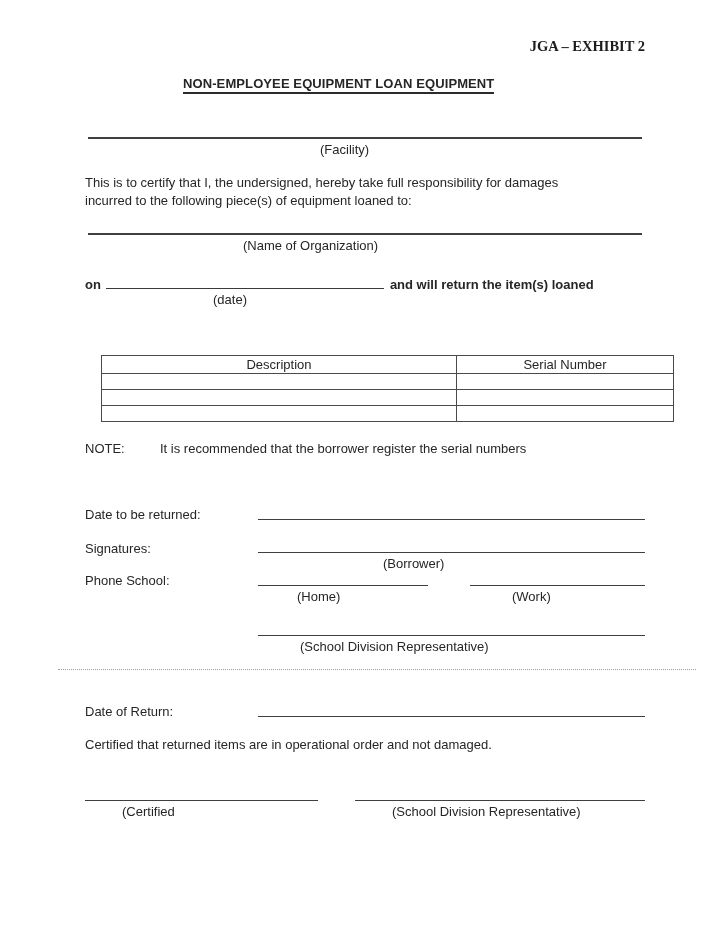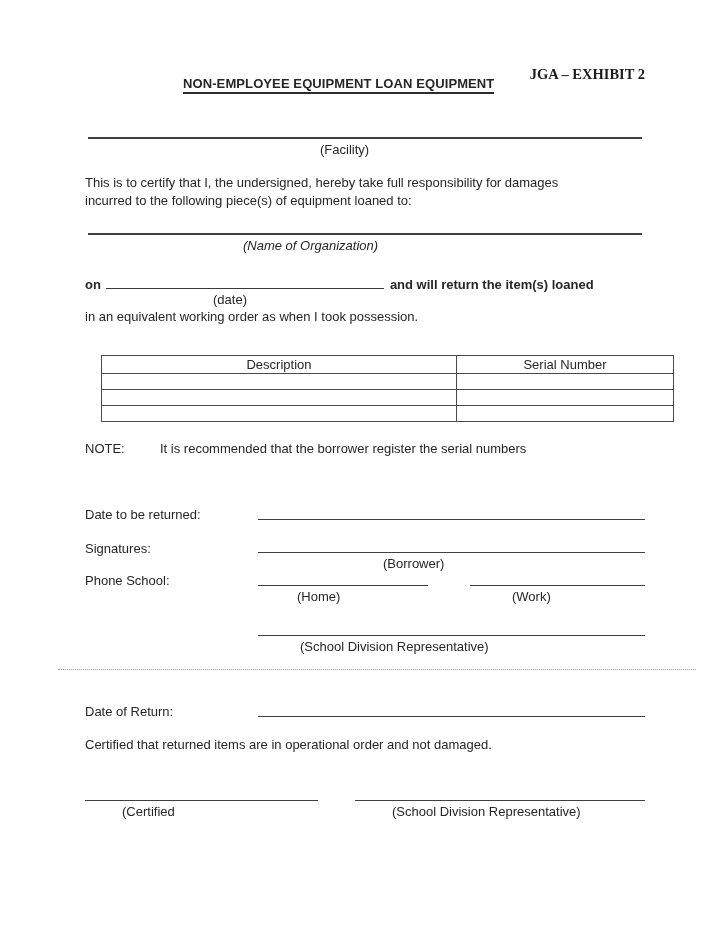--- a/index.html
+++ b/index.html
@@ -18,21 +18,20 @@
     overflow: hidden;
   }
   .exhibit {
     position: absolute;
     top: 38px;
     right: 83px;
     font-family: "Liberation Serif", serif;
     font-weight: bold;
     font-size: 14.5px;
     color: #1c1c1c;
-    margin-top: 28px;
   }
   .title {
     position: absolute;
     top: 76px;
     left: 183px;
     font-weight: bold;
     font-size: 13px;
     letter-spacing: 0.1px;
     border-bottom: 2px solid #2b2b2b;
     padding-bottom: 1px;
@@ -86,27 +85,26 @@
   <div class="exhibit">JGA – EXHIBIT 2</div>
   <div class="title">NON-EMPLOYEE EQUIPMENT LOAN EQUIPMENT</div>
 
   <div class="hline" style="top:137px; left:88px; width:554px;"></div>
   <div class="cap" style="top:142px; left:320px;">(Facility)</div>
 
   <div class="para" style="top:175px; left:85px;">This is to certify that I, the undersigned, hereby take full responsibility for damages</div>
   <div class="para" style="top:193px; left:85px;">incurred to the following piece(s) of equipment loaned to:</div>
 
   <div class="hline" style="top:233px; left:88px; width:554px;"></div>
-  <div class="cap" style="top:238px; left:243px;font-style:italic;">(Name of Organization)</div>
+  <div class="cap" style="top:238px; left:243px;">(Name of Organization)</div>
 
   <div class="para" style="top:275px; left:85px;font-weight:bold;">
     <span>on</span><span class="blank" style="width:278px; margin:0 6px 0 5px;"></span><span>and will return the item(s) loaned</span>
   </div>
   <div class="cap" style="top:292px; left:213px;">(date)</div>
-  <div class="para" style="top:309px; left:85px;">in an equivalent working order as when I took possession.</div>
 
   <table class="equip">
     <colgroup>
       <col style="width:355px;">
       <col style="width:217px;">
     </colgroup>
     <thead>
       <tr>
         <th>Description</th>
         <th>Serial Number</th>

